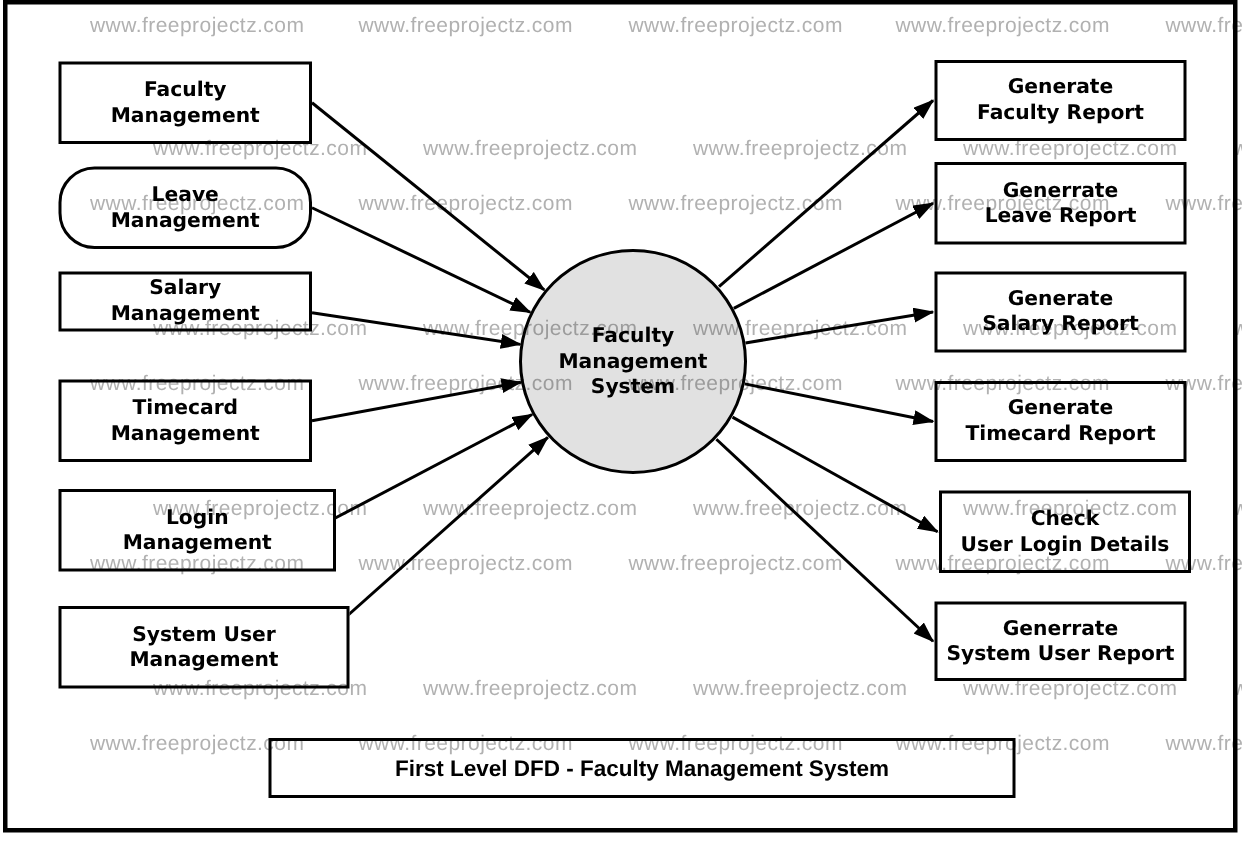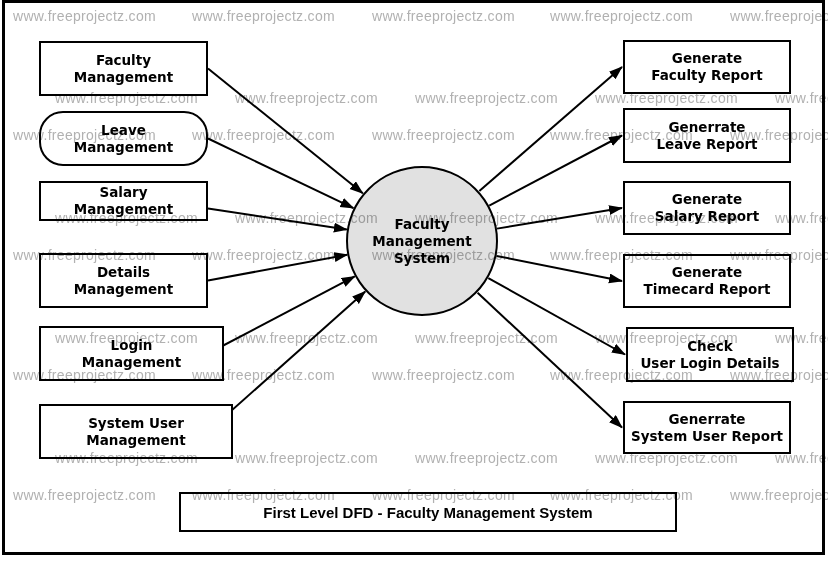--- a/index.html
+++ b/index.html
@@ -32,21 +32,21 @@
   #title-box .label{
     font-family:"Liberation Sans","DejaVu Sans",sans-serif;
     font-weight:bold;font-size:15px;color:#000;white-space:nowrap;
   }
   #watermark-layer{
     position:absolute;left:0;top:0;width:828px;height:566px;
     mix-blend-mode:multiply;pointer-events:none;
   }
   .wm{
     position:absolute;font-family:"Liberation Sans",sans-serif;
-    font-size:14px;letter-spacing:0.3px;white-space:nowrap;
+    font-size:14px;letter-spacing:0.3px;white-space:nowrap;margin-left:47px;
   }
 </style>
 </head>
 <body>
 
 <div id="stage">
 
   <div id="frame"></div>
 
   <svg id="arrows" xmlns="http://www.w3.org/2000/svg">
@@ -75,21 +75,21 @@
   </div>
   <div class="node node-left" style="left:39px;top:111px;width:169px;height:55px;border-radius:24px;">
     <span class="label">Leave
 Management</span>
   </div>
   <div class="node node-left" style="left:39px;top:181px;width:169px;height:40px;">
     <span class="label">Salary
 Management</span>
   </div>
   <div class="node node-left" style="left:39px;top:253px;width:169px;height:55px;">
-    <span class="label">Details
+    <span class="label">Timecard
 Management</span>
   </div>
   <div class="node node-left" style="left:39px;top:326px;width:185px;height:55px;">
     <span class="label">Login
 Management</span>
   </div>
   <div class="node node-left" style="left:39px;top:404px;width:194px;height:55px;">
     <span class="label">System User
 Management</span>
   </div>

